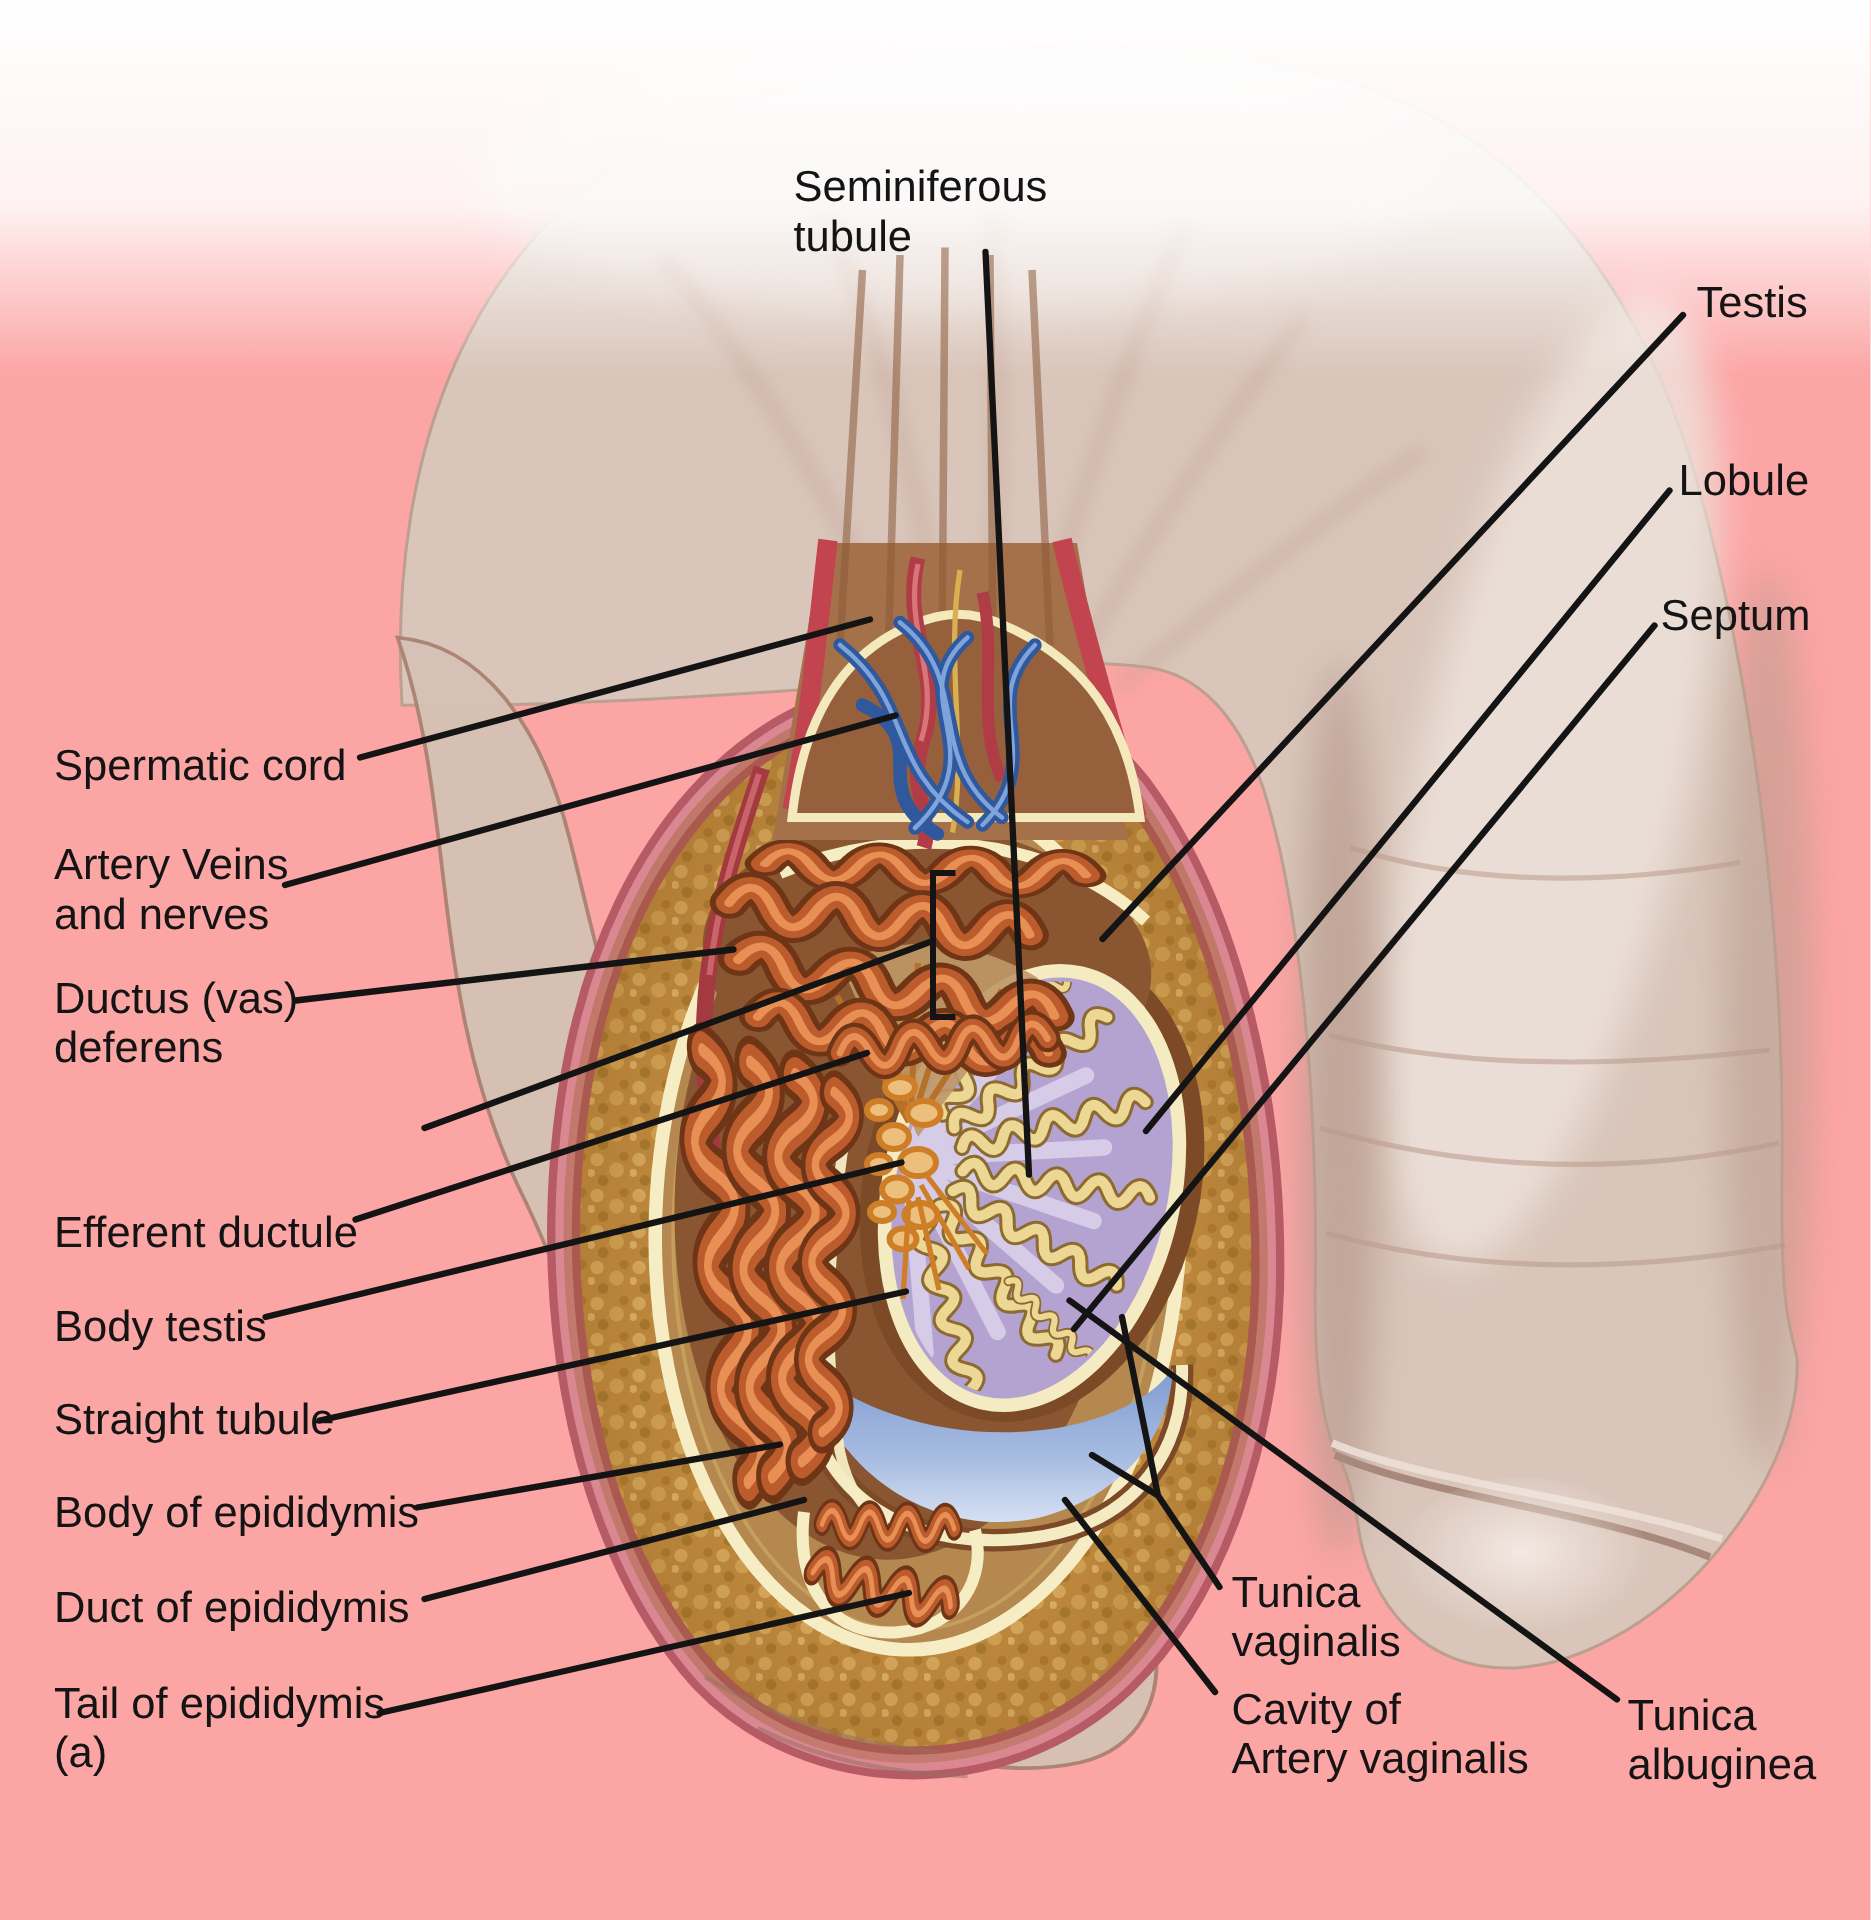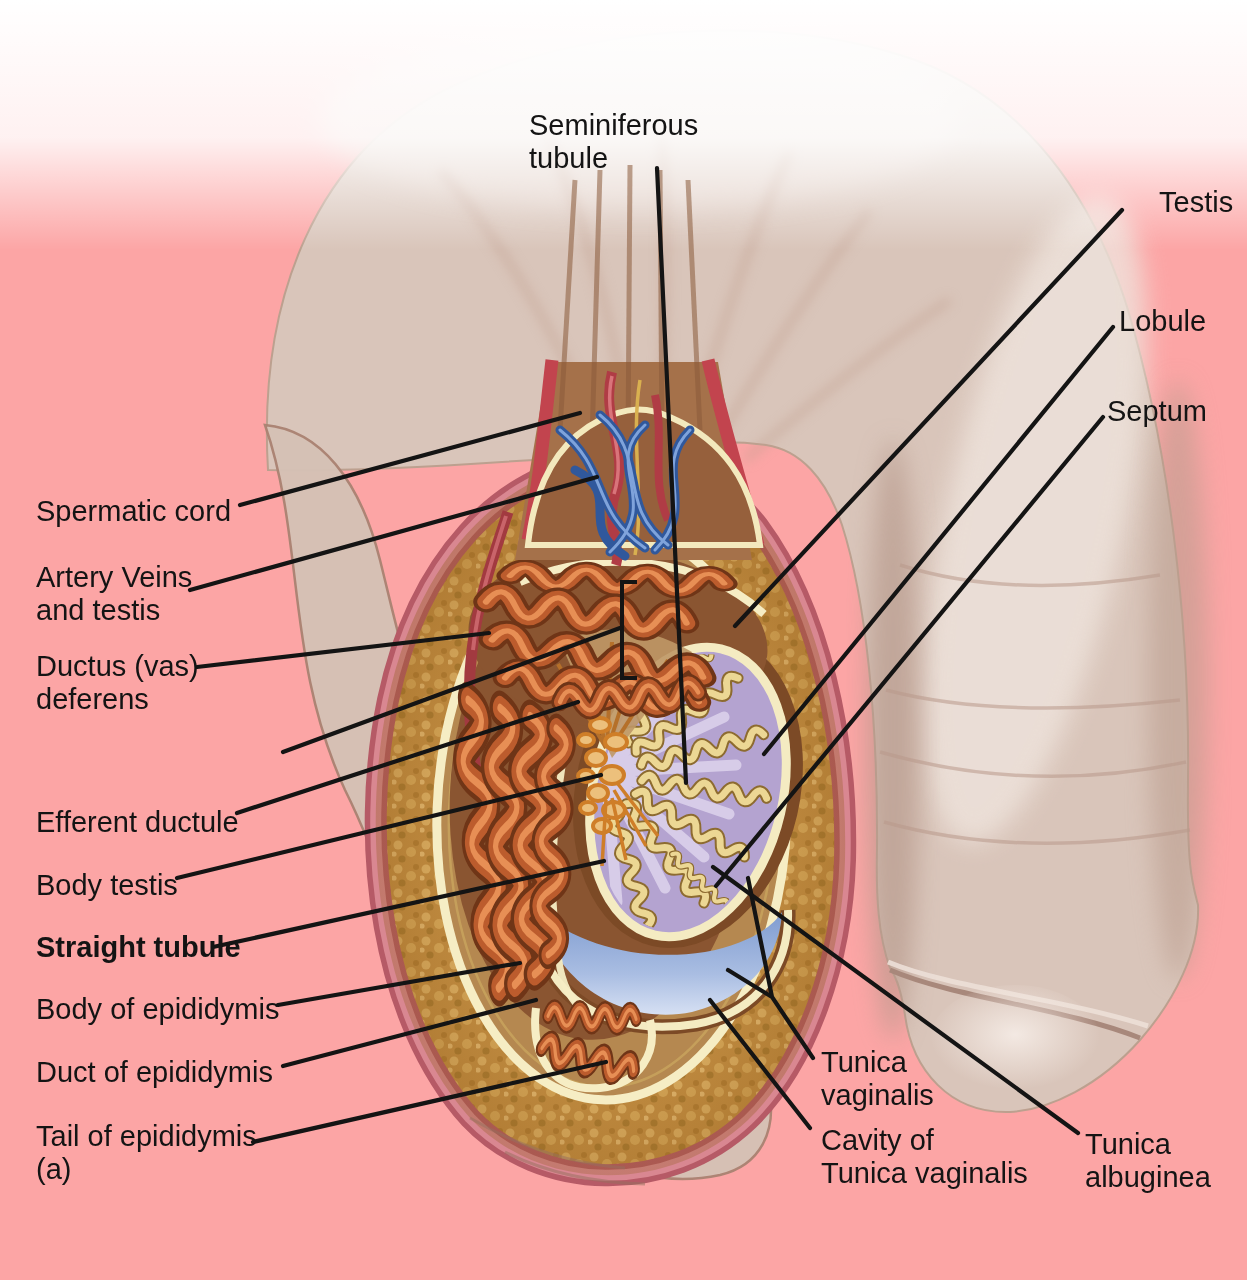--- a/index.html
+++ b/index.html
@@ -340,34 +340,34 @@
     <line class="leader" x1="1113" y1="327" x2="764" y2="754"></line>
     <line class="leader" x1="1103" y1="417" x2="716" y2="886"></line>
     <path class="leader" d="M813,1058 L772,997 L748,878 M772,997 L728,970"></path>
     <line class="leader" x1="810" y1="1128" x2="710" y2="1000"></line>
     <line class="leader" x1="1078" y1="1133" x2="713" y2="867"></line>
   </g>
 </svg>
 
   <div class="lbl" style="left:529px;top:109px;">Seminiferous
 tubule</div>
-  <div class="lbl" style="left:1131px;top:186px;margin-left:28px;">Testis</div>
+  <div class="lbl" style="left:1131px;top:186px;">Testis</div>
   <div class="lbl" style="left:1119px;top:305px;">Lobule</div>
   <div class="lbl" style="left:1107px;top:395px;">Septum</div>
   <div class="lbl" style="left:36px;top:495px;">Spermatic cord</div>
   <div class="lbl" style="left:36px;top:561px;">Artery Veins
-and testis</div>
+and nerves</div>
   <div class="lbl" style="left:36px;top:650px;">Ductus (vas)
 deferens</div>
   <div class="lbl" style="left:36px;top:806px;">Efferent ductule</div>
   <div class="lbl" style="left:36px;top:869px;">Body testis</div>
-  <div class="lbl" style="left:36px;top:931px;font-weight:bold;">Straight tubule</div>
+  <div class="lbl" style="left:36px;top:931px;">Straight tubule</div>
   <div class="lbl" style="left:36px;top:993px;">Body of epididymis</div>
   <div class="lbl" style="left:36px;top:1056px;">Duct of epididymis</div>
   <div class="lbl" style="left:36px;top:1120px;">Tail of epididymis</div>
   <div class="lbl" style="left:36px;top:1153px;">(a)</div>
   <div class="lbl" style="left:821px;top:1046px;">Tunica
 vaginalis</div>
   <div class="lbl" style="left:821px;top:1124px;">Cavity of
-Tunica vaginalis</div>
+Artery vaginalis</div>
   <div class="lbl" style="left:1085px;top:1128px;">Tunica
 albuginea</div>
 </div>
 
 </body></html>

